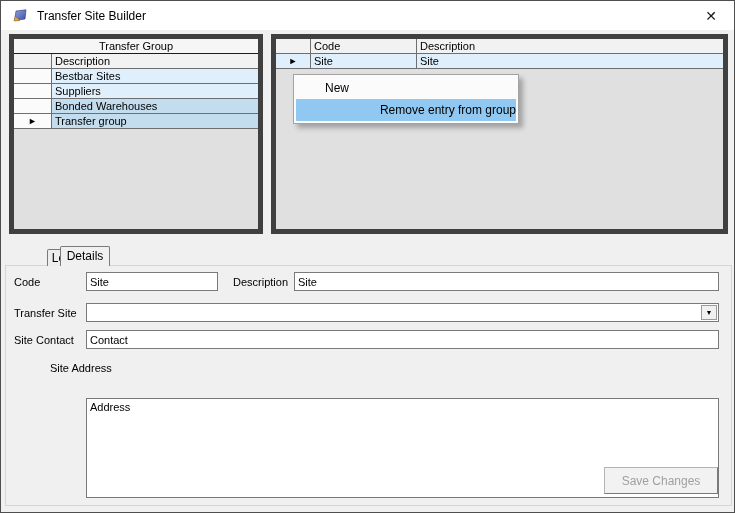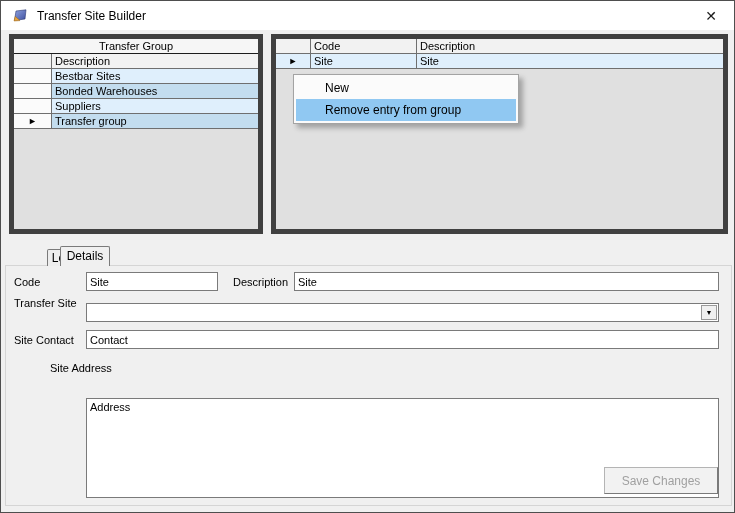--- a/index.html
+++ b/index.html
@@ -23,21 +23,21 @@
   .cell{flex:1 1 auto;padding:1px 0 0 3px;box-sizing:border-box;overflow:hidden;white-space:nowrap;}
   .cell.code{flex:0 0 106px;border-right:1px solid #6F6F6F;}
   .trow.header .sel,.trow.header .cell{background:#F2F2F2;}
   .row-light{background:#DFEFFC;}
   .row-dark{background:#C3DDEF;}
   .arrow{font-size:9px;color:#000;line-height:9px;}
 
   
   .context-menu{position:absolute;left:292px;top:73px;width:226px;box-sizing:border-box;background:#FBFBFB;border:1px solid #A3A3A3;padding:2px;box-shadow:4px 4px 5px rgba(0,0,0,0.28);z-index:10;}
   .menu-item{height:22px;line-height:22px;padding-left:29px;font-size:12px;color:#000;}
-  .menu-item.highlighted{background:#90C8F2;}
+  .menu-item.highlighted{background:#90C8F2;text-align:right;}
 
   
   .tab{position:absolute;box-sizing:border-box;border:1px solid #7A7A7A;border-bottom:none;border-radius:2px 2px 0 0;font-size:12px;text-align:center;color:#000;}
   .tab.lookup{left:10px;top:248px;width:49px;height:17px;line-height:16px;background:#EDEDED;z-index:1;margin-left:36px;}
   .tab.details{left:59px;top:245px;width:50px;height:20px;line-height:19px;background:#F0F0F0;z-index:2;}
   .tab-panel{position:absolute;left:4px;top:264px;width:727px;height:241px;border:1px solid #D5D5D5;box-sizing:border-box;}
 
   
   .fld-label{position:absolute;font-size:11px;color:#000;}
   .textbox{position:absolute;box-sizing:border-box;border:1px solid #7A7A7A;background:#FFF;font-size:11px;font-family:"Liberation Sans",sans-serif;padding:0 3px;height:19px;color:#000;outline:none;}
@@ -73,25 +73,25 @@
     <div class="trow header">
       <div class="sel"></div>
       <div class="cell">Description</div>
     </div>
     <div class="trow">
       <div class="sel"></div>
       <div class="cell row-light">Bestbar Sites</div>
     </div>
     <div class="trow">
       <div class="sel"></div>
-      <div class="cell row-dark">Bonded Warehouses</div>
+      <div class="cell row-light">Suppliers</div>
     </div>
     <div class="trow">
       <div class="sel"></div>
-      <div class="cell row-light">Suppliers</div>
+      <div class="cell row-dark">Bonded Warehouses</div>
     </div>
     <div class="trow">
       <div class="sel">
         <span class="arrow">►</span>
       </div>
       <div class="cell row-dark">Transfer group</div>
     </div>
   </div>
 
   <div class="grid right">
@@ -117,21 +117,21 @@
   <div class="tab lookup">Lookup</div>
   <div class="tab details">Details</div>
   <div class="tab-panel"></div>
 
   <span class="fld-label" style="left:13px;top:275px;">Code</span>
   <input class="textbox" style="left: 85px; top: 271px; width: 132px;" value="Site">
 
   <span class="fld-label" style="left:232px;top:275px;">Description</span>
   <input class="textbox" style="left: 293px; top: 271px; width: 425px;" value="Site">
 
-  <span class="fld-label" style="left:13px;top:296px;">Transfer Site</span>
+  <span class="fld-label" style="left:13px;top:306px;">Transfer Site</span>
   <div class="combo">
     <span style="font-size:11px;padding-left:3px;"></span>
     <div class="combo-btn">
       <span>▼</span>
     </div>
   </div>
 
   <span class="fld-label" style="left:13px;top:333px;">Site Contact</span>
   <input class="textbox" style="left: 85px; top: 329px; width: 633px;" value="Contact">
 

